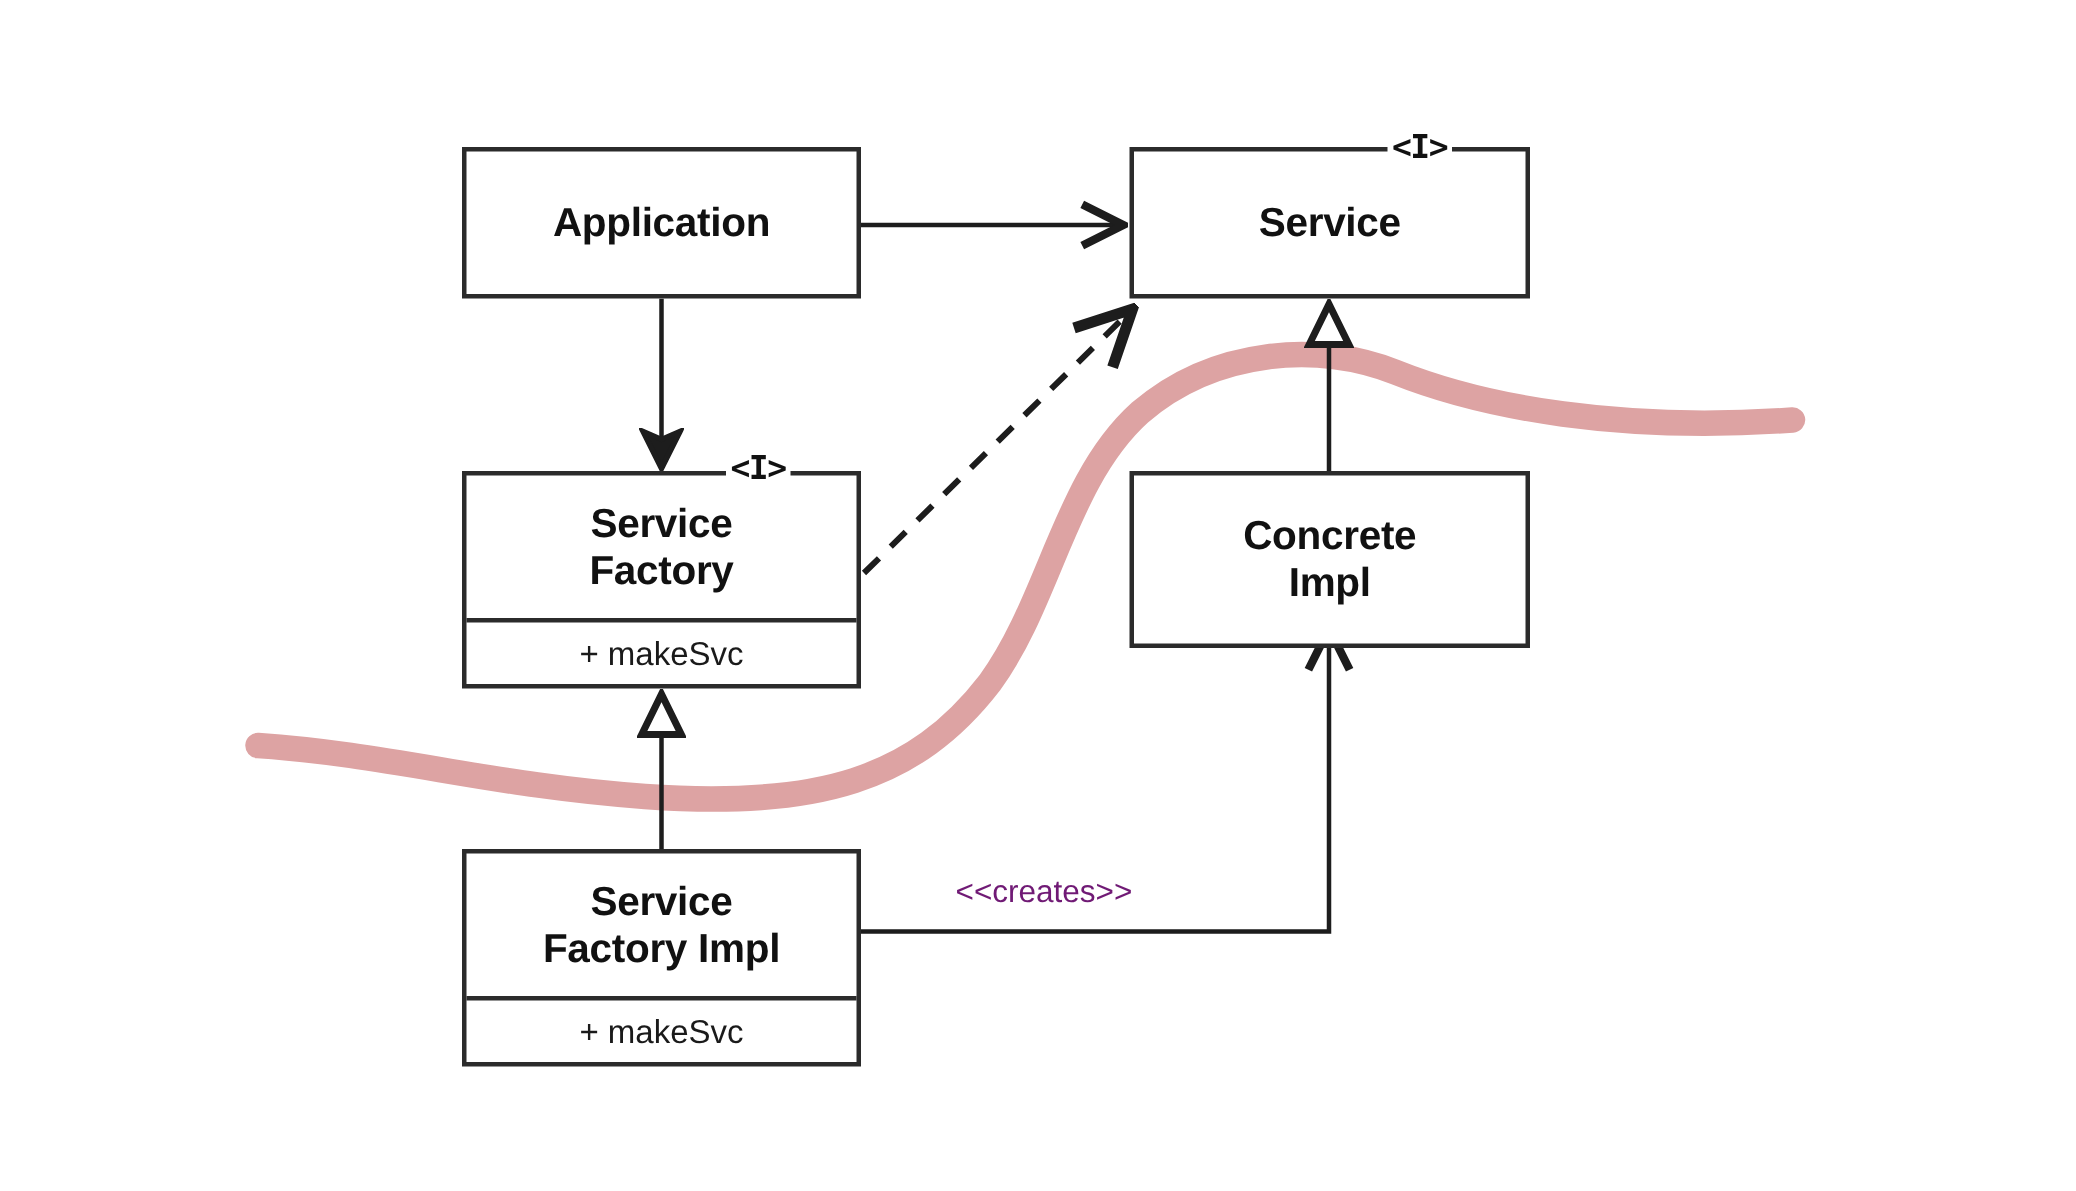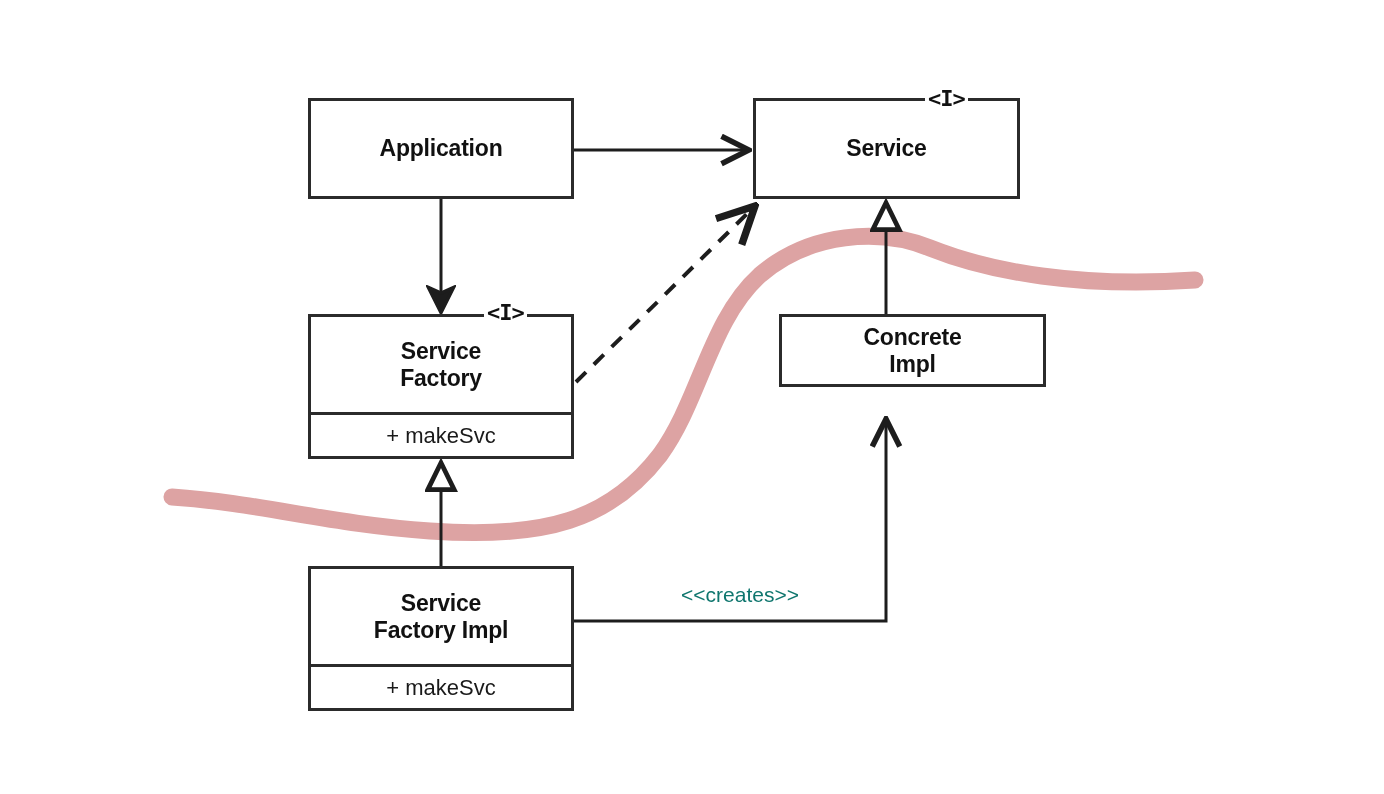--- a/index.html
+++ b/index.html
@@ -38,25 +38,25 @@
     display: flex;
     flex-direction: column;
   }
   .uml-name {
     flex: 1 1 auto;
     display: flex;
     align-items: center;
     justify-content: center;
     text-align: center;
     font-weight: bold;
-    font-size: 23px;
+    font-size: 27px;
     line-height: 1.14;
     color: #111111;
     letter-spacing: -0.2px;
-    padding: 4px 6px;
+    padding: 16px 6px;
     box-sizing: border-box;
     white-space: pre-line;
     border-radius: 13px;
   }
   .uml-ops {
     border-top: 3px solid #2b2b2b;
     display: flex;
     align-items: center;
     justify-content: center;
     font-size: 22px;
@@ -73,25 +73,24 @@
     color: #111111;
     background: #ffffff;
     line-height: 1;
     padding: 2px 3px 3px 3px;
     z-index: 4;
     letter-spacing: -1px;
   }
   .edge-label {
     position: absolute;
     font-size: 21px;
-    color: #0f766e;
+    color: #701a75;
     background: transparent;
     white-space: nowrap;
     z-index: 4;
-    margin-left: 44px;
   }
 </style>
 </head>
 <body>
 
 <div id="canvas">
 
   <svg id="highlight-layer" class="layer" viewBox="0 0 1384 794">
     <path d="M 172 497 C 260 503 330 524 430 531 C 545 539 610 520 660 455 C 700 400 710 320 760 275 C 810 232 880 228 930 248 C 990 272 1080 288 1195 280" fill="none" stroke="#dda3a3" stroke-width="17" stroke-linecap="round" stroke-linejoin="round"></path>
   </svg>
@@ -133,21 +132,21 @@
     </div>
     <div class="iface-tag" style="left:925px; top:86px;">&lt;I&gt;</div>
 
     <div class="uml-box" style="left:308px; top:314px; width:266px; height:145px;">
       <div class="uml-name">Service
 Factory</div>
       <div class="uml-ops">+ makeSvc</div>
     </div>
     <div class="iface-tag" style="left:484px; top:300px;">&lt;I&gt;</div>
 
-    <div class="uml-box" style="left:753px; top:314px; width:267px; height:73px;margin-left:26px;">
+    <div class="uml-box" style="left:753px; top:314px; width:267px; height:118px;">
       <div class="uml-name">Concrete
 Impl</div>
     </div>
 
     <div class="uml-box" style="left:308px; top:566px; width:266px; height:145px;">
       <div class="uml-name">Service
 Factory Impl</div>
       <div class="uml-ops">+ makeSvc</div>
     </div>
 

